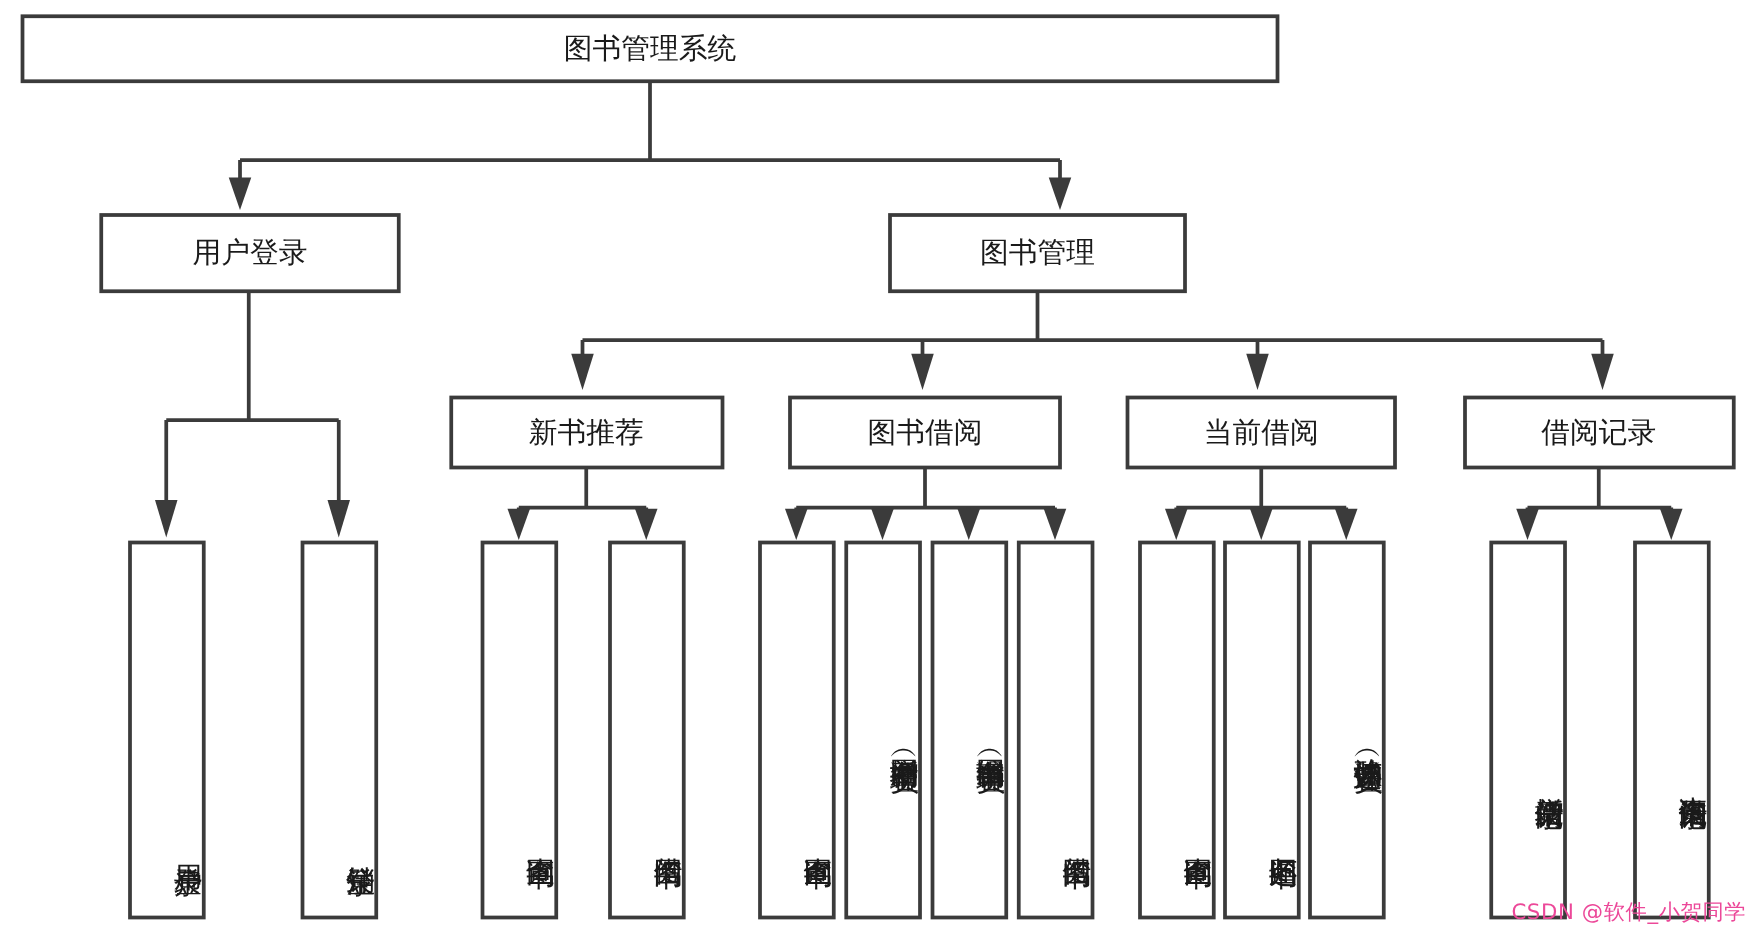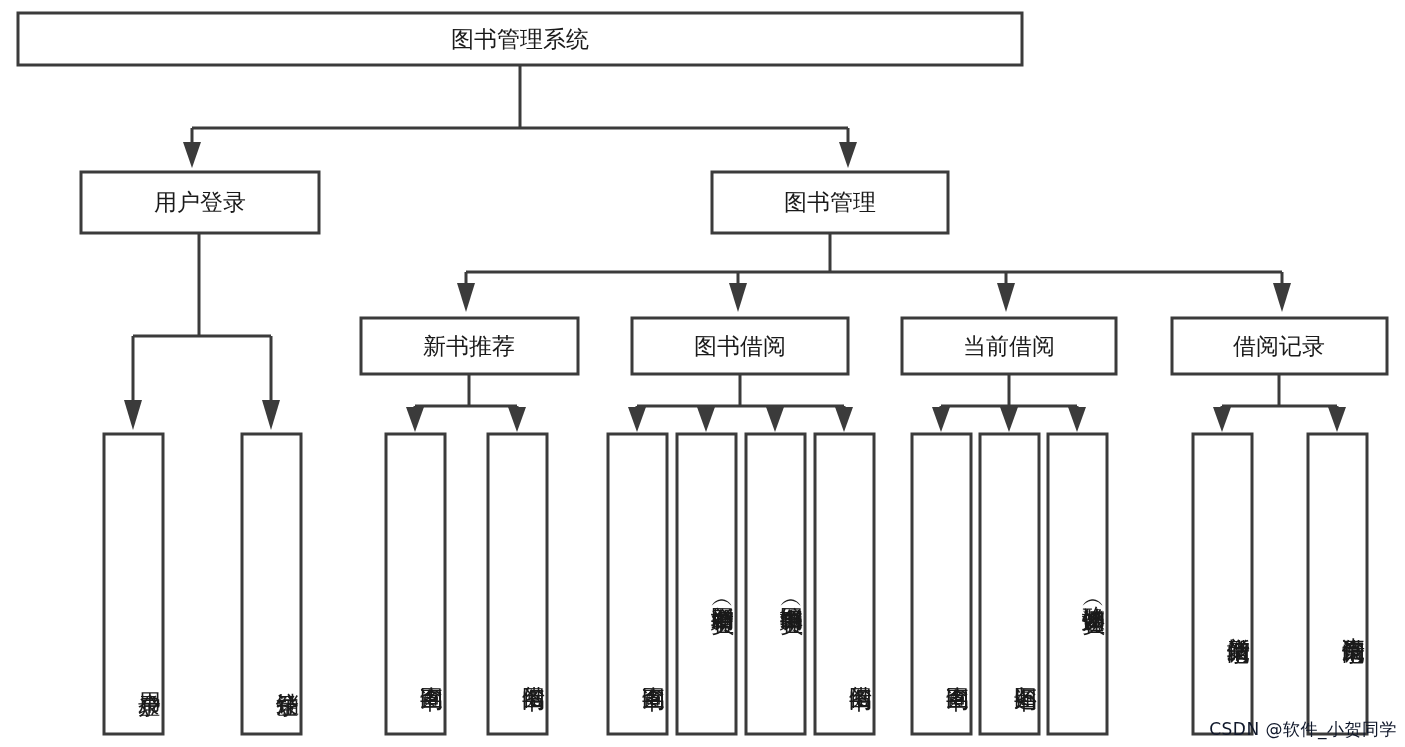--- a/index.html
+++ b/index.html
@@ -61,21 +61,21 @@
     justify-content: center;
     white-space: nowrap;
     pointer-events: none;
   }
   .watermark {
     position: absolute;
     right: 8px;
     bottom: 6px;
     font-family: "DejaVu Sans", "Liberation Sans", sans-serif;
     font-size: 17px;
-    color: #0f172a;
+    color: #ec4899;
     letter-spacing: 0.5px;
     user-select: none;
   }
 </style>
 </head>
 <body>
 
 <div id="diagram-root">
 
   <svg class="diagram-canvas" viewBox="0 0 1405 747" xmlns="http://www.w3.org/2000/svg">

